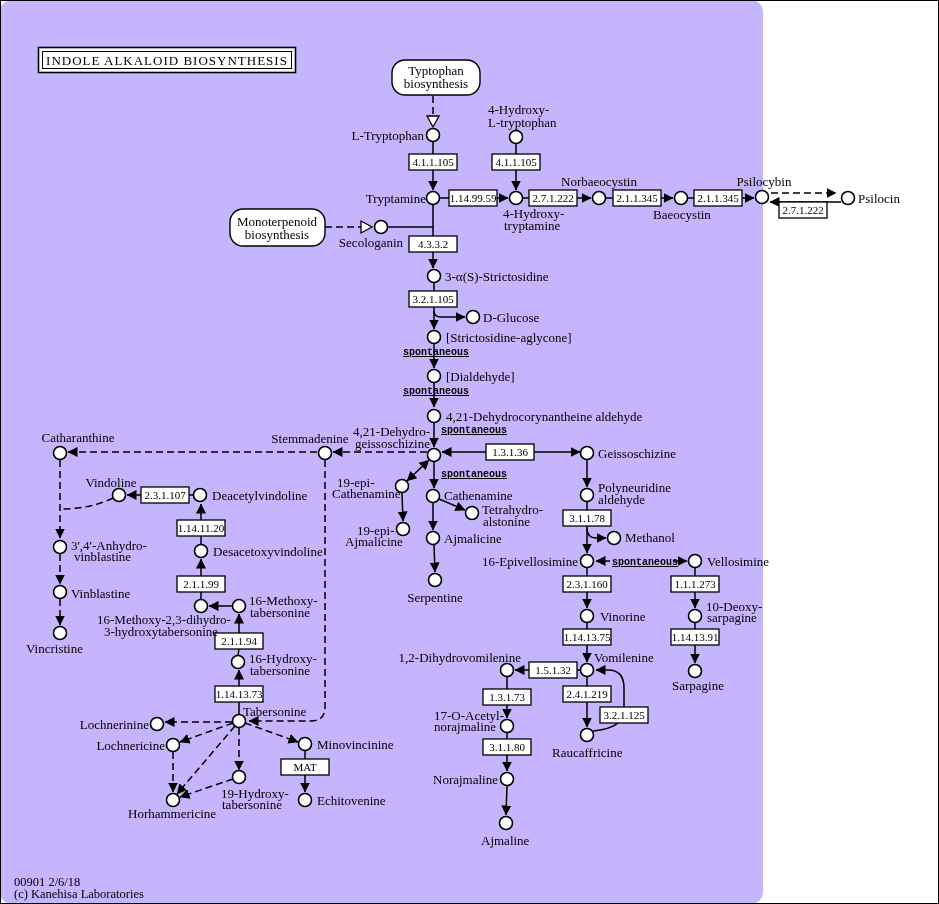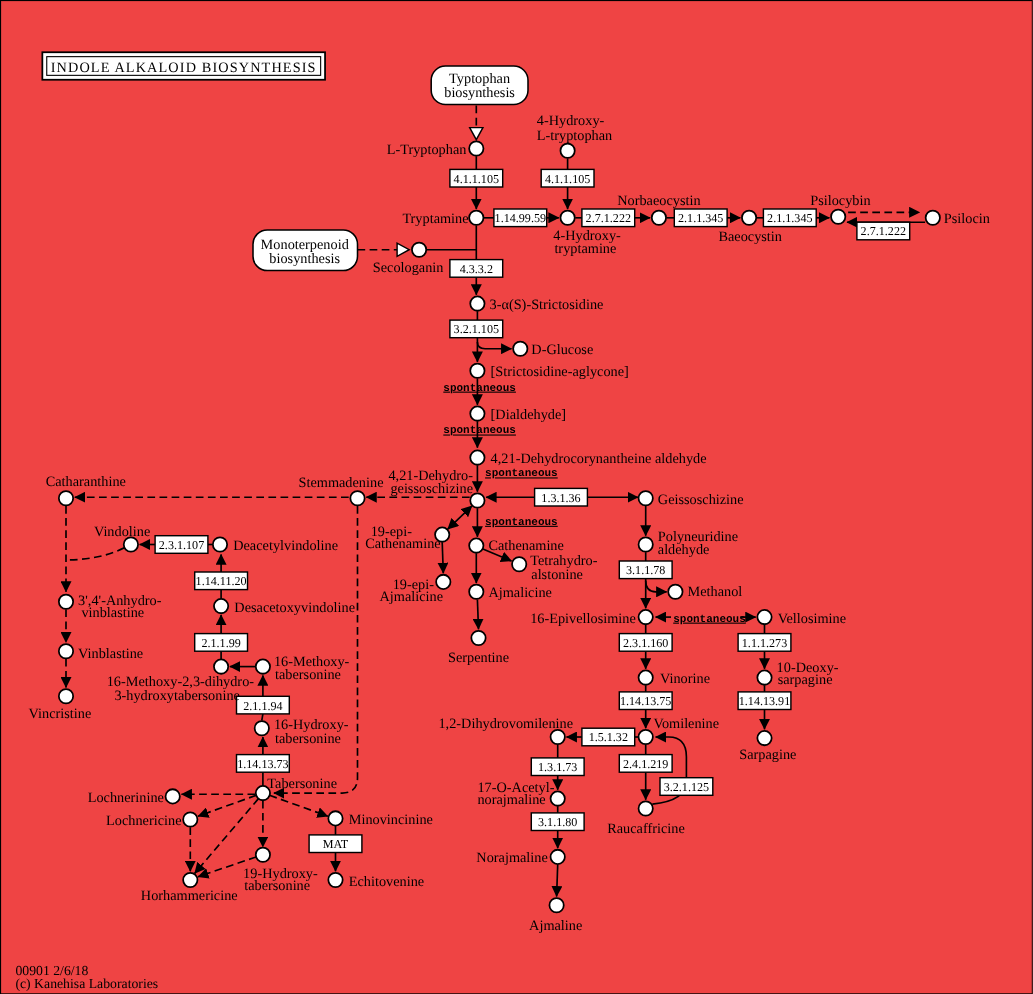--- a/index.html
+++ b/index.html
@@ -1,16 +1,16 @@
 <!DOCTYPE html>
 <html><head>
 <meta charset="utf-8">
 <style>
   html,body{margin:0;padding:0;background:#fff;}
-  #wrap{position:relative;width:939px;height:904px;background:#ef4444;}
+  #wrap{position:relative;width:763px;height:904px;background:#c4b5fd;border-radius:12px;}
   svg{display:block;}
   .canvas-border{fill:none;stroke:#000;stroke-width:1;}
   .edge{fill:none;stroke:#000;stroke-width:1.5;}
   .dash{stroke-dasharray:7,4;}
   .open-arrow{fill:#fff;stroke:#000;stroke-width:1.3;}
   .maplink{fill:#fff;stroke:#000;stroke-width:1.4;}
   .ebox{fill:#fff;stroke:#000;stroke-width:1.3;}
   .cpd{fill:#fff;stroke:#000;stroke-width:1.6;}
   .lbl{font:13px "Liberation Serif",serif;fill:#000;}
   .mid{text-anchor:middle;}

